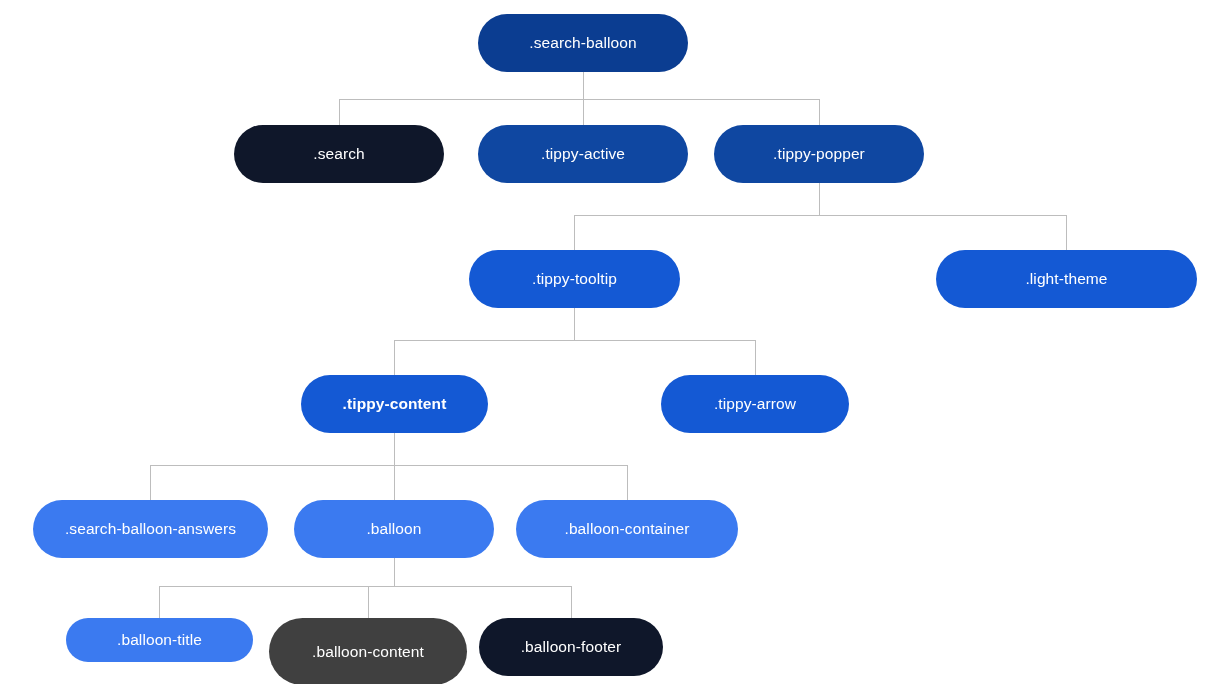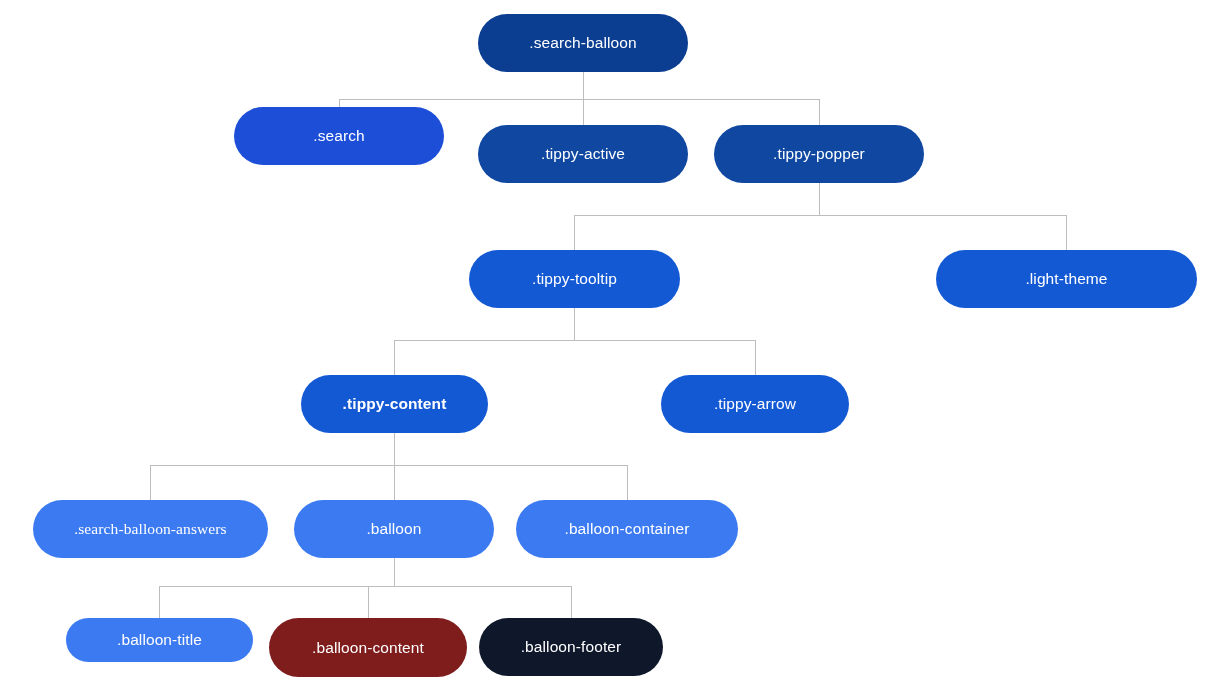--- a/index.html
+++ b/index.html
@@ -64,27 +64,27 @@
       <line x1="394" y1="465" x2="394" y2="500" stroke="#bdbdbd" stroke-width="1" shape-rendering="crispEdges"></line>
       <line x1="627" y1="465" x2="627" y2="500" stroke="#bdbdbd" stroke-width="1" shape-rendering="crispEdges"></line>
       <line x1="394" y1="558" x2="394" y2="586" stroke="#bdbdbd" stroke-width="1" shape-rendering="crispEdges"></line>
       <line x1="159.5" y1="586" x2="571" y2="586" stroke="#bdbdbd" stroke-width="1" shape-rendering="crispEdges"></line>
       <line x1="159.5" y1="586" x2="159.5" y2="618" stroke="#bdbdbd" stroke-width="1" shape-rendering="crispEdges"></line>
       <line x1="368" y1="586" x2="368" y2="618" stroke="#bdbdbd" stroke-width="1" shape-rendering="crispEdges"></line>
       <line x1="571" y1="586" x2="571" y2="618" stroke="#bdbdbd" stroke-width="1" shape-rendering="crispEdges"></line>
     </svg>
   <div id="node-layer">
       <div class="node" style="left: 478px; top: 14px; width: 210px; height: 58px; background: rgb(11, 61, 145);">.search-balloon</div>
-      <div class="node" style="left: 234px; top: 107px; width: 210px; height: 58px; background: #1d4ed8;">.search</div>
+      <div class="node" style="left: 234px; top: 125px; width: 210px; height: 58px; background: #0f172a;">.search</div>
       <div class="node" style="left: 478px; top: 125px; width: 210px; height: 58px; background: rgb(15, 71, 161);">.tippy-active</div>
       <div class="node" style="left: 714px; top: 125px; width: 210px; height: 58px; background: rgb(15, 71, 161); text-align: right;">.tippy-popper</div>
       <div class="node" style="left: 469px; top: 250px; width: 211px; height: 58px; background: rgb(20, 89, 212);">.tippy-tooltip</div>
       <div class="node" style="left: 936px; top: 250px; width: 261px; height: 58px; background: rgb(20, 89, 212); text-align: right;">.light-theme</div>
       <div class="node" style="left: 301px; top: 375px; width: 187px; height: 58px; background: rgb(20, 89, 212); font-weight: bold;">.tippy-content</div>
       <div class="node" style="left: 661px; top: 375px; width: 188px; height: 58px; background: rgb(20, 89, 212);">.tippy-arrow</div>
-      <div class="node" style="left: 33px; top: 500px; width: 235px; height: 58px; background: rgb(59, 122, 240); font-family: Liberation Serif, serif;">.search-balloon-answers</div>
+      <div class="node" style="left: 33px; top: 500px; width: 235px; height: 58px; background: rgb(59, 122, 240);">.search-balloon-answers</div>
       <div class="node" style="left: 294px; top: 500px; width: 200px; height: 58px; background: rgb(59, 122, 240);">.balloon</div>
       <div class="node" style="left: 516px; top: 500px; width: 222px; height: 58px; background: rgb(59, 122, 240);">.balloon-container</div>
       <div class="node" style="left: 66px; top: 618px; width: 187px; height: 44px; background: rgb(59, 122, 240);">.balloon-title</div>
-      <div class="node" style="left: 269px; top: 618px; width: 198px; height: 59px; background: #7f1d1d;">.balloon-content</div>
+      <div class="node" style="left: 269px; top: 618px; width: 198px; height: 67px; background: #404040;">.balloon-content</div>
       <div class="node" style="left: 479px; top: 618px; width: 184px; height: 58px; background: #0f172a;">.balloon-footer</div>
     </div>
 </div>
 
 </body></html>

